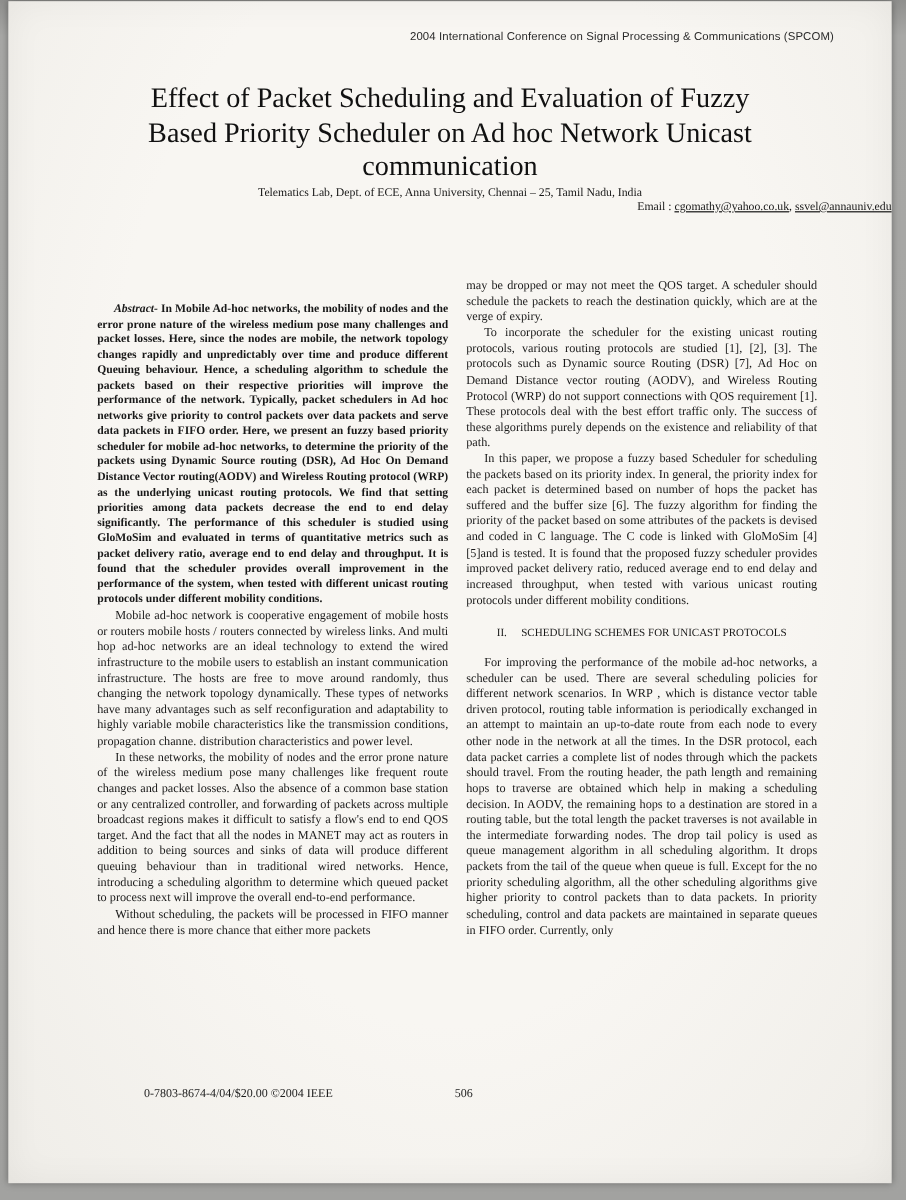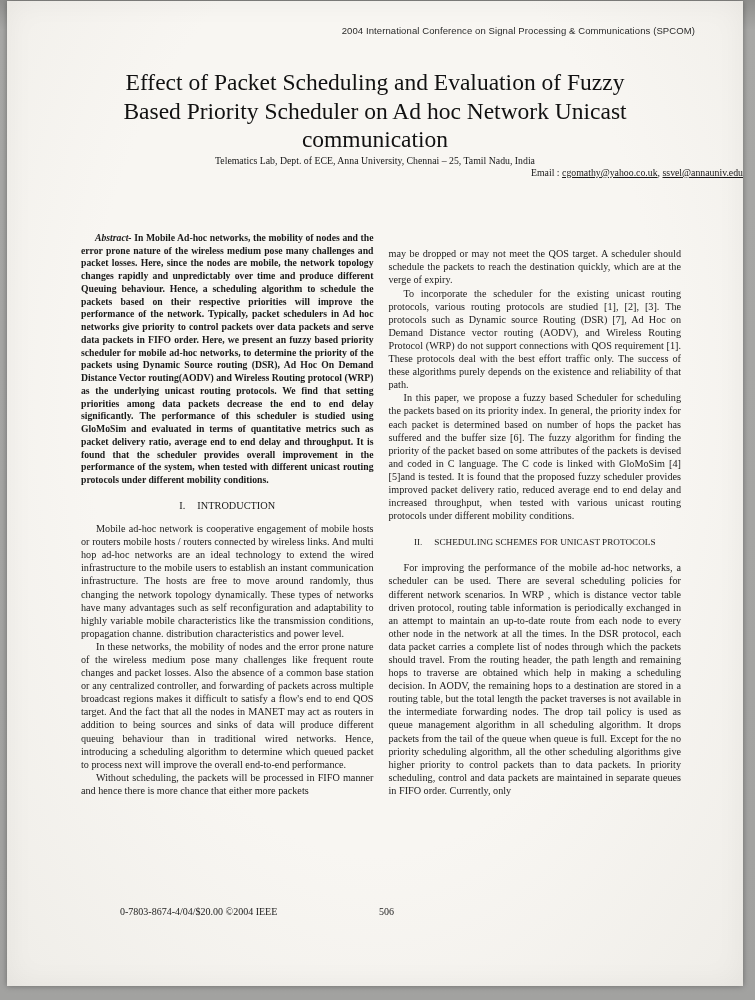--- a/index.html
+++ b/index.html
@@ -101,23 +101,20 @@
     <span>Email : </span><span class="em">cgomathy@yahoo.co.uk</span><span>, </span><span class="em">ssvel@annauniv.edu</span>
   </div>
 
   <div class="columns">
 
     <div class="col">
       <p class="abstract">
         <span class="abstract-label">Abstract-</span><span> In Mobile Ad-hoc networks, the mobility of nodes and the error prone nature of the wireless medium pose many challenges and packet losses. Here, since the nodes are mobile, the network topology changes rapidly and unpredictably over time and produce different Queuing behaviour. Hence, a scheduling algorithm to schedule the packets based on their respective priorities will improve the performance of the network. Typically, packet schedulers in Ad hoc networks give priority to control packets over data packets and serve data packets in FIFO order. Here, we present an fuzzy based priority scheduler for mobile ad-hoc networks, to determine the priority of the packets using Dynamic Source routing (DSR), Ad Hoc On Demand Distance Vector routing(AODV) and Wireless Routing protocol (WRP)  as the underlying unicast routing protocols. We find that setting priorities among data packets decrease the end to end delay significantly. The performance of this scheduler is studied using GloMoSim and evaluated in terms of quantitative metrics such as packet delivery ratio, average end to end delay and throughput. It is found that the scheduler provides overall improvement in the performance of the system, when tested with different unicast routing protocols under different mobility conditions.</span>
       </p>
 
-      <div class="sec-heading">
-        <span class="num">I.</span><span>INTRODUCTION</span>
-      </div>
 
       <p class="body-para">Mobile ad-hoc network is cooperative engagement of mobile hosts or routers mobile hosts / routers connected by wireless links. And multi hop ad-hoc networks are an ideal technology to extend the wired infrastructure to the mobile users to establish an instant communication infrastructure. The hosts are free to move around randomly, thus changing the network topology dynamically. These types of networks have many advantages such as self reconfiguration and adaptability to highly variable mobile characteristics like the transmission conditions, propagation channe. distribution characteristics and power level.</p>
       <p class="body-para">In these networks, the mobility of nodes and the error prone nature of the wireless medium pose many challenges like frequent route changes and packet losses. Also the absence of a common base station or any centralized controller, and forwarding of packets across multiple broadcast regions makes it difficult to satisfy a flow's end to end QOS target. And the fact that all the nodes in MANET may act as routers in addition to being sources and sinks of data will produce different queuing behaviour than in traditional wired networks. Hence, introducing a scheduling algorithm to determine which queued packet to process next will improve the overall end-to-end performance.</p>
       <p class="body-para">Without scheduling, the packets will be processed in FIFO manner and hence there is more chance that either more packets</p>
     </div>
 
     <div class="col">
       <p class="no-indent">may be dropped or may not meet the QOS target. A scheduler should schedule the packets to reach the destination quickly, which are at the verge of expiry.</p>
       <p class="body-para">To incorporate the scheduler for the existing unicast routing protocols, various routing protocols are studied [1], [2], [3]. The protocols such as Dynamic source Routing (DSR) [7], Ad Hoc on Demand Distance vector routing (AODV), and Wireless Routing Protocol (WRP) do not support connections with QOS requirement [1]. These protocols deal with the best effort traffic only. The success of these algorithms purely depends on the existence and reliability of that path.</p>
       <p class="body-para">In this paper, we propose a fuzzy based Scheduler for scheduling the packets based on its priority index. In general, the priority index for each packet is determined based on number of hops the packet has suffered and the buffer size [6]. The fuzzy algorithm for finding the priority of the packet based on some attributes of the packets is devised and coded in C language. The C code is linked with GloMoSim [4] [5]and is tested. It is found that the proposed fuzzy scheduler provides improved packet delivery ratio, reduced average end to end delay and increased throughput, when tested with various unicast routing protocols under different mobility conditions.</p>

